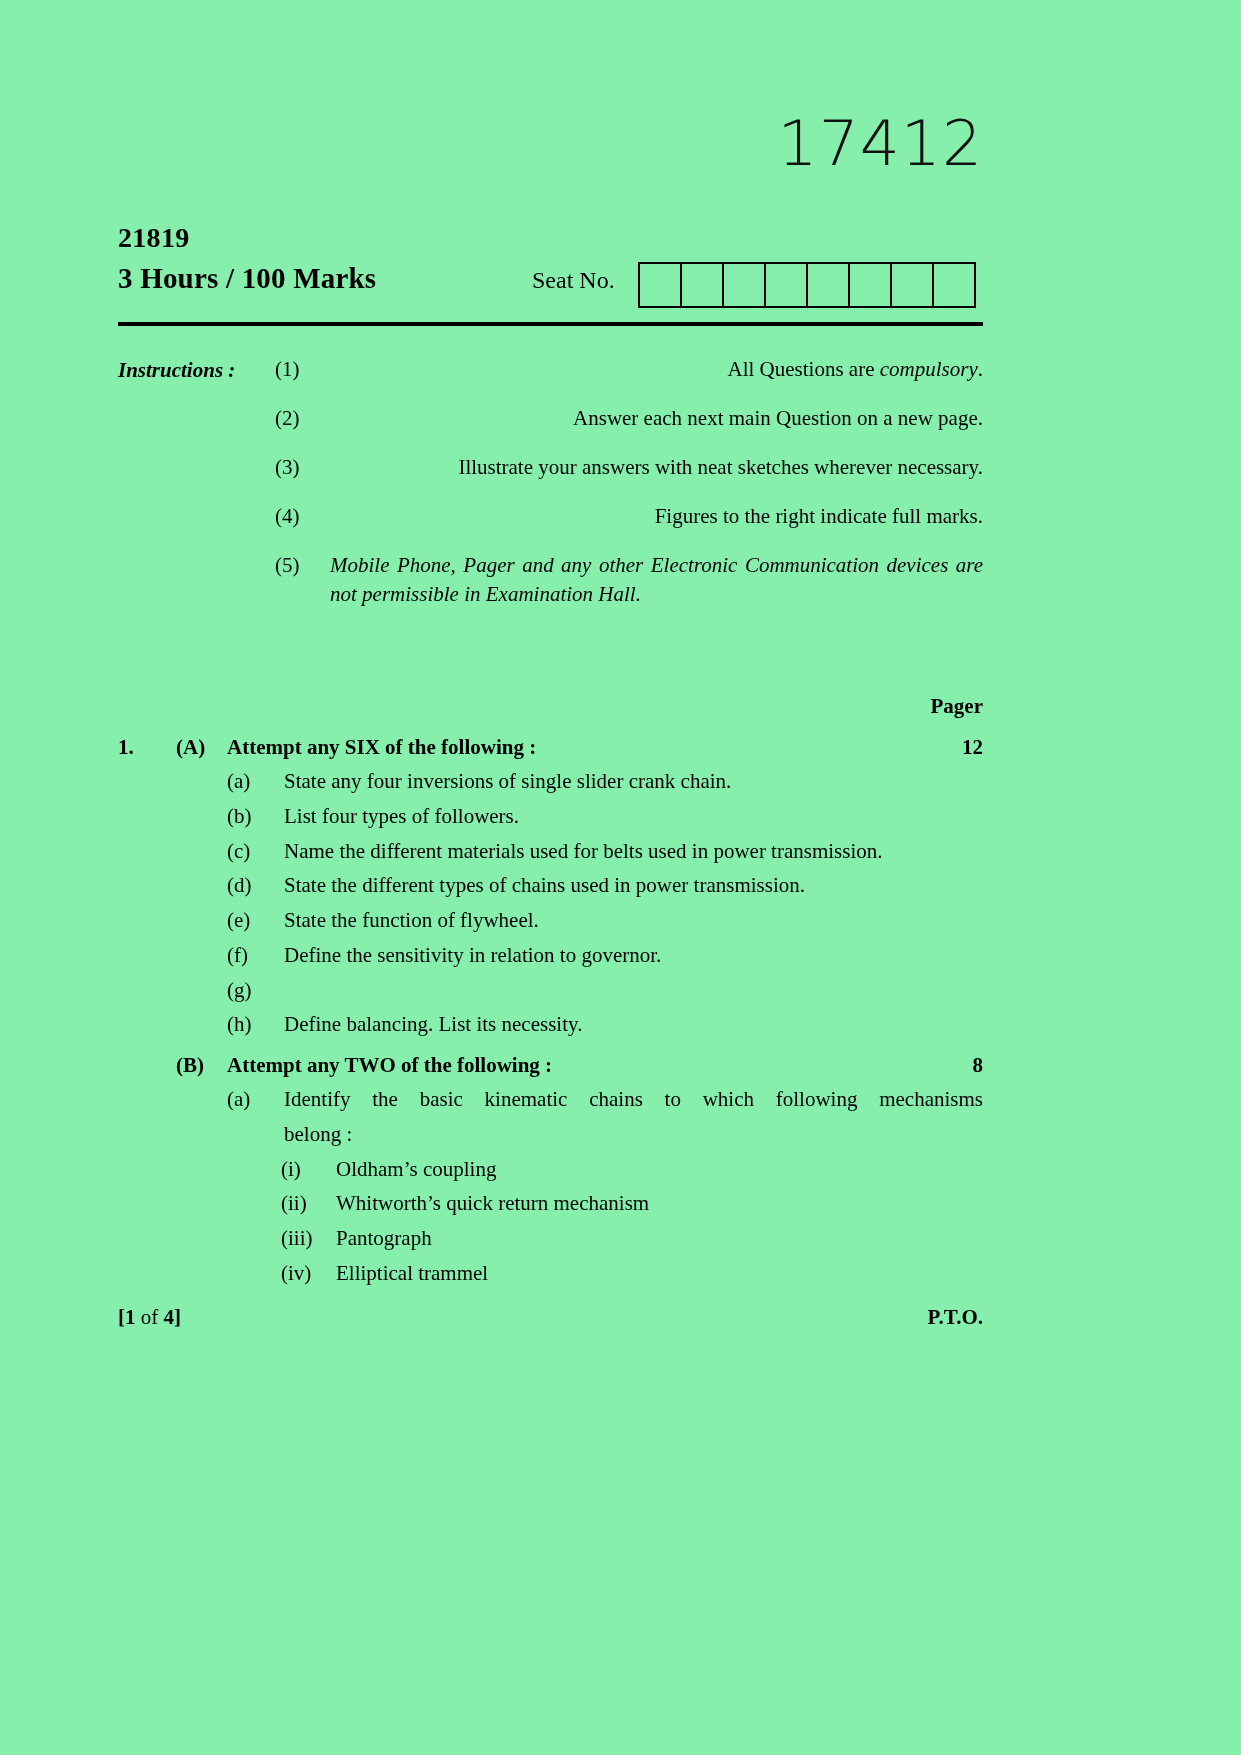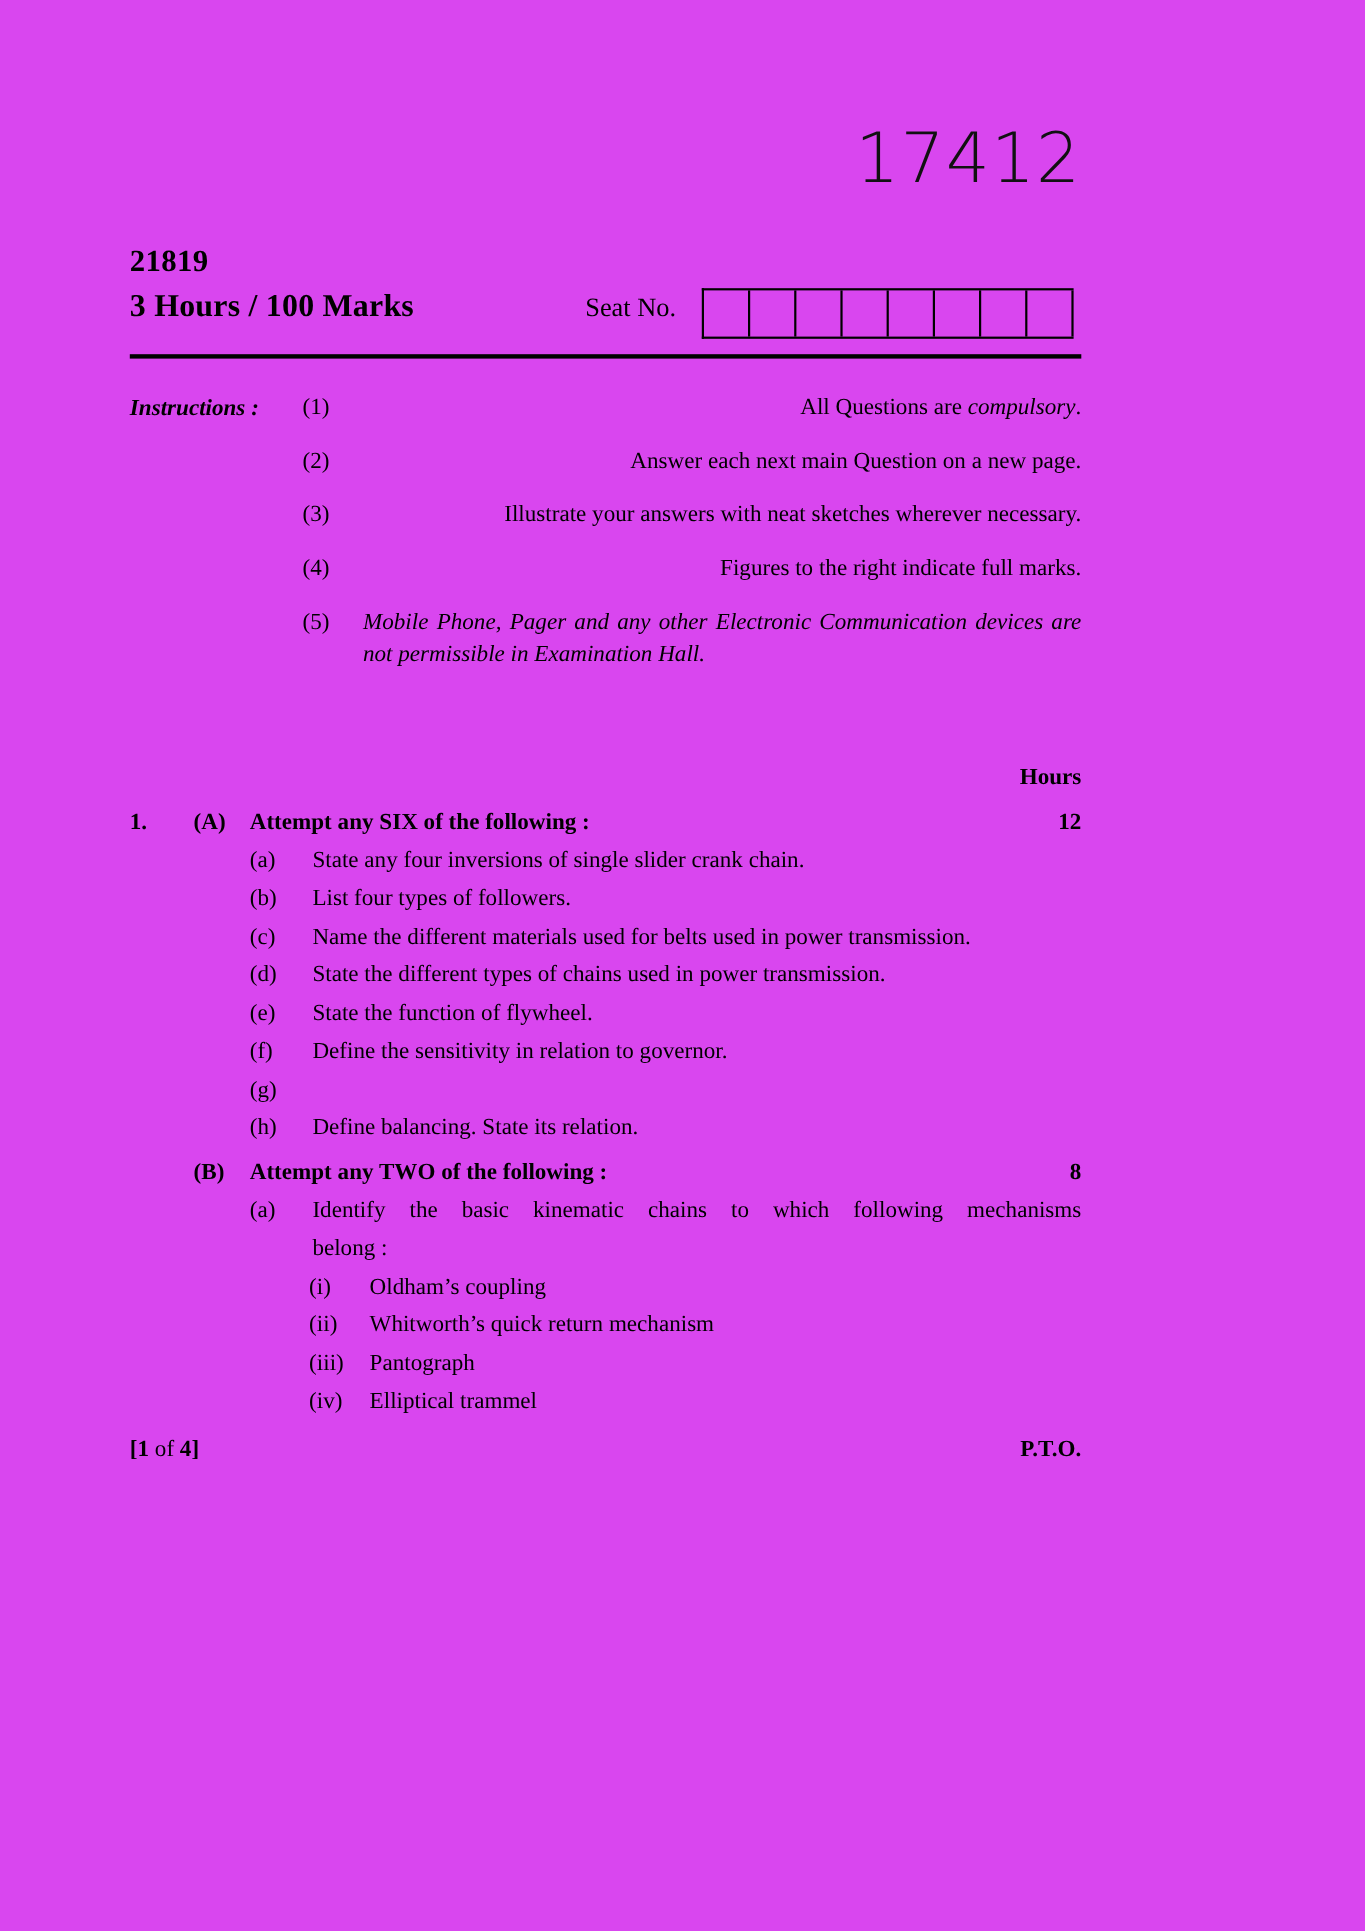--- a/index.html
+++ b/index.html
@@ -9,21 +9,21 @@
   }
   body {
     font-family: "Liberation Serif", "DejaVu Serif", serif;
     color: #000000;
   }
   .page {
     position: relative;
     width: 1241px;
     height: 1755px;
     margin: 0 auto;
-    background: #d946ef;
+    background: #86efac;
     overflow: hidden;
     box-sizing: border-box;
   }
   .inner {
     position: absolute;
     left: 118px;
     top: 0;
     width: 865px;
     height: 100%;
   }
@@ -286,21 +286,21 @@
             <div class="instr-num">(4)</div>
             <div class="instr-text">Figures to the right indicate full marks.</div>
           </div>
           <div class="instr-item">
             <div class="instr-num">(5)</div>
             <div class="instr-text justify">Mobile Phone, Pager and any other Electronic Communication devices are not permissible in Examination Hall.</div>
           </div>
         </div>
     </div>
 
-    <div class="marks-head">Hours</div>
+    <div class="marks-head">Pager</div>
 
     <div class="qblock" id="qblock">
         <div class="q-head">
           <div class="q-num">1.</div>
           <div class="q-part">(A)</div>
           <div class="q-title">Attempt any SIX of the following :</div>
           <div class="q-marks">12</div>
         </div>
         <div class="sub-item">
           <div class="sub-pad"></div>
@@ -332,21 +332,21 @@
           <div class="sub-label">(f)</div>
           <div class="sub-text">Define the sensitivity in relation to governor.</div>
         </div>
         <div class="sub-item">
           <div class="sub-pad"></div>
           <div class="sub-label">(g)</div>
         </div>
         <div class="sub-item">
           <div class="sub-pad"></div>
           <div class="sub-label">(h)</div>
-          <div class="sub-text">Define balancing. State its relation.</div>
+          <div class="sub-text">Define balancing. List its necessity.</div>
         </div>
         <div class="q-head" style="margin-top: 14px;">
           <div class="q-num"></div>
           <div class="q-part">(B)</div>
           <div class="q-title">Attempt any TWO of the following :</div>
           <div class="q-marks">8</div>
         </div>
         <div class="sub-item">
           <div class="sub-pad"></div>
           <div class="sub-label">(a)</div>

